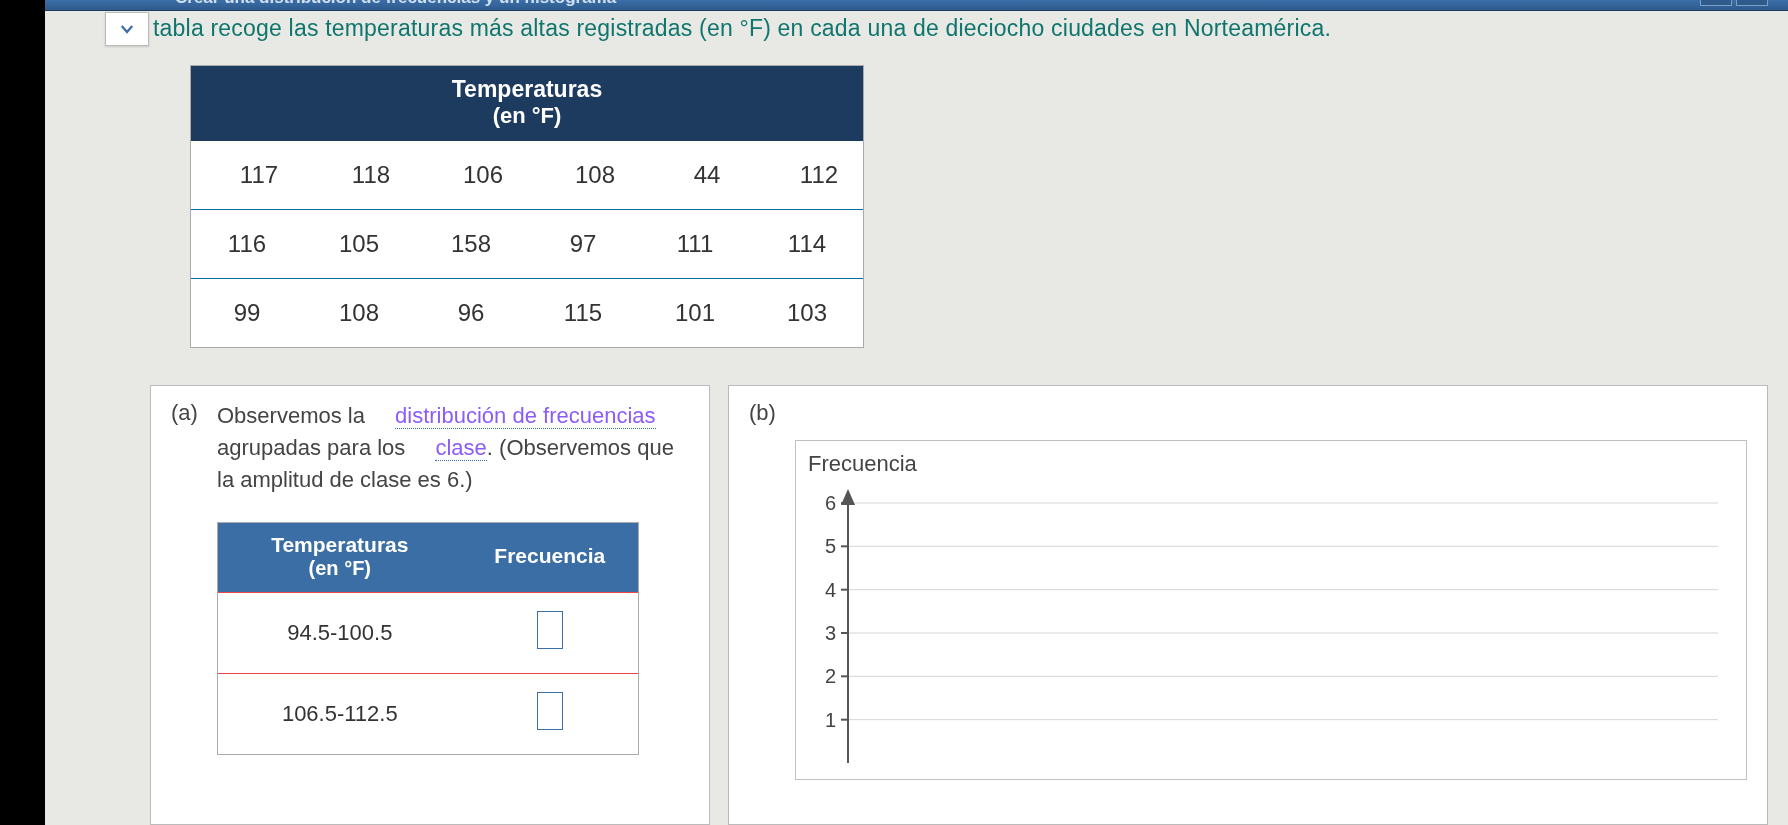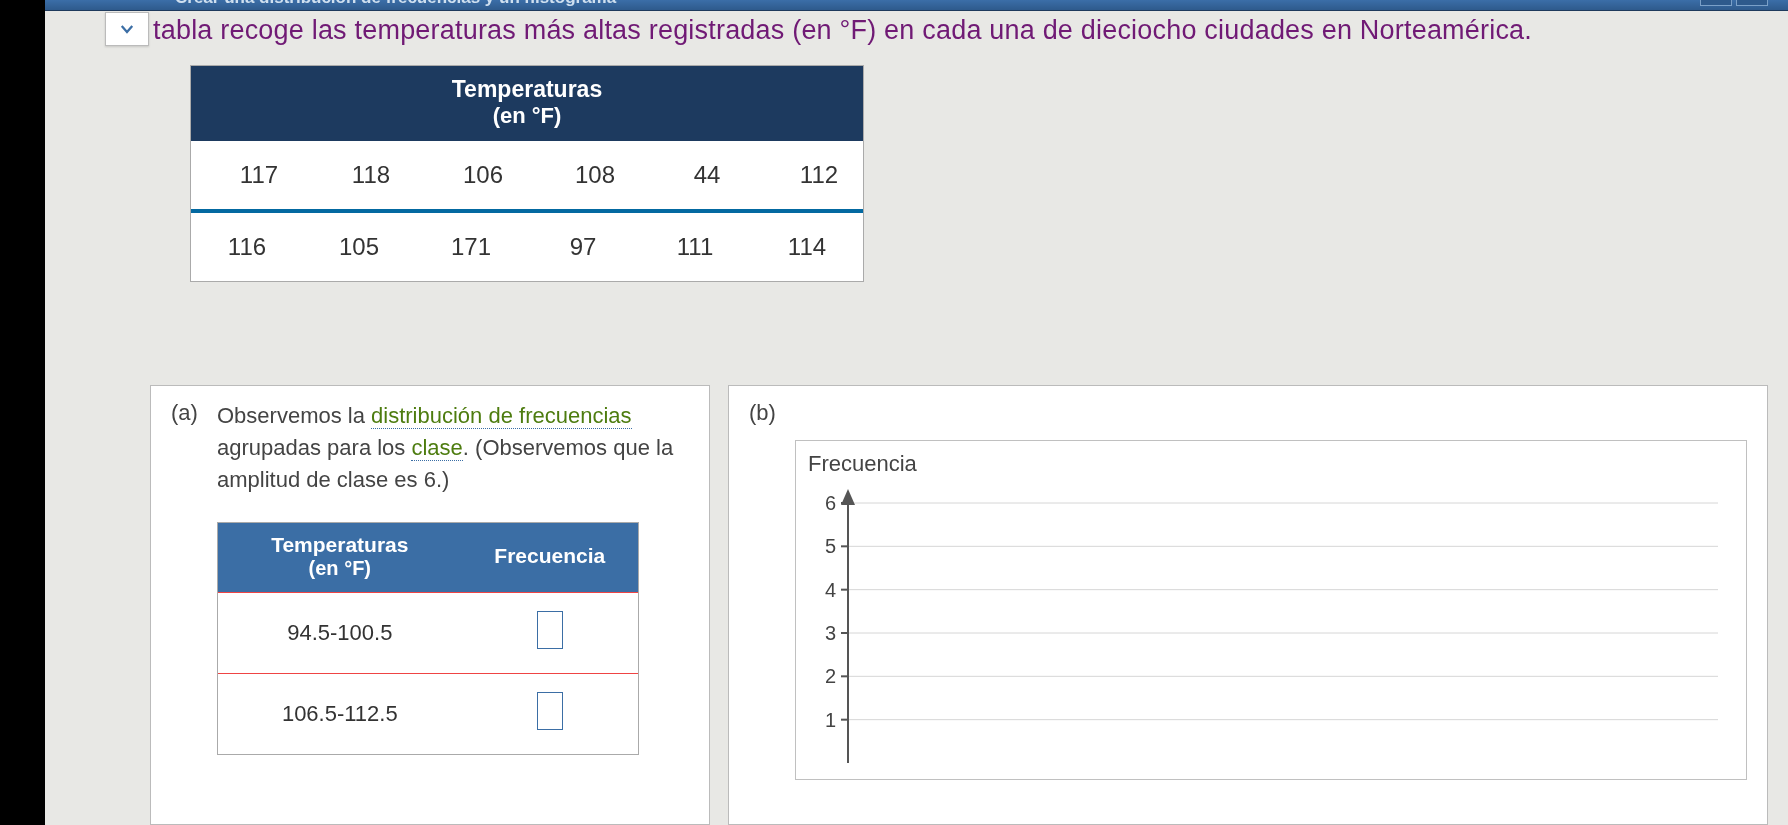--- a/index.html
+++ b/index.html
@@ -59,22 +59,22 @@
     display: flex;
     align-items: center;
     justify-content: center;
     box-shadow: 0 1px 2px rgba(0,0,0,.15);
   }
   .dropdown-btn svg { width: 18px; height: 18px; }
   .intro-text {
     position: absolute;
     left: 108px;
     top: 15px;
-    font-size: 27px;
-    color: #701a75;
+    font-size: 23px;
+    color: #0f766e;
     letter-spacing: .2px;
     text-align: right;
   }
   .data-table-wrap {
     position: absolute;
     left: 145px;
     top: 65px;
     border: 1px solid #aaa;
   }
   .data-table {
@@ -92,21 +92,21 @@
   .data-table th .sub {
     display: block;
     font-size: 22px;
   }
   .data-table td {
     font-size: 24px;
     color: #333;
     padding: 20px 16px;
     text-align: center;
     width: 56px;
-    border-top: 4px solid #0369a1;
+    border-top: 1px solid #0369a1;
   }
   .data-table tr:first-child td { border-top: none; padding-left: 40px; }
 
   .parts-row {
     position: absolute;
     left: 105px;
     top: 385px;
     right: 20px;
     display: flex;
     gap: 18px;
@@ -118,24 +118,25 @@
     box-sizing: border-box;
     height: 440px;
     overflow: hidden;
   }
   .part-a { width: 560px; }
   .part-b { flex: 1; }
   .part-label-row { display: flex; font-size: 22px; color: #444; }
   .part-prefix { width: 46px; flex: none; }
   .part-text { line-height: 1.45; }
   a.term {
-    color: #4d7c0f;
+    color: #8b5cf6;
     text-decoration: none;
     border-bottom: 1px dotted #3a6ea5;
     cursor: pointer;
+    margin-left: 24px;
   }
 
   .freq-table-wrap {
     margin: 26px 0 0 46px;
     border: 1px solid #aaa;
     width: 420px;
   }
   .freq-table {
     width: 100%;
     border-collapse: collapse;
@@ -220,24 +221,32 @@
             <td>117</td>
             <td>118</td>
             <td>106</td>
             <td>108</td>
             <td>44</td>
             <td>112</td>
           </tr>
           <tr>
             <td>116</td>
             <td>105</td>
-            <td>171</td>
+            <td>158</td>
             <td>97</td>
             <td>111</td>
             <td>114</td>
+          </tr>
+          <tr>
+            <td>99</td>
+            <td>108</td>
+            <td>96</td>
+            <td>115</td>
+            <td>101</td>
+            <td>103</td>
           </tr>
         </tbody>
     </table>
   </div>
 
   <div class="parts-row">
 
     <div class="part part-a">
       <div class="part-label-row">
         <div class="part-prefix">(a)</div>

